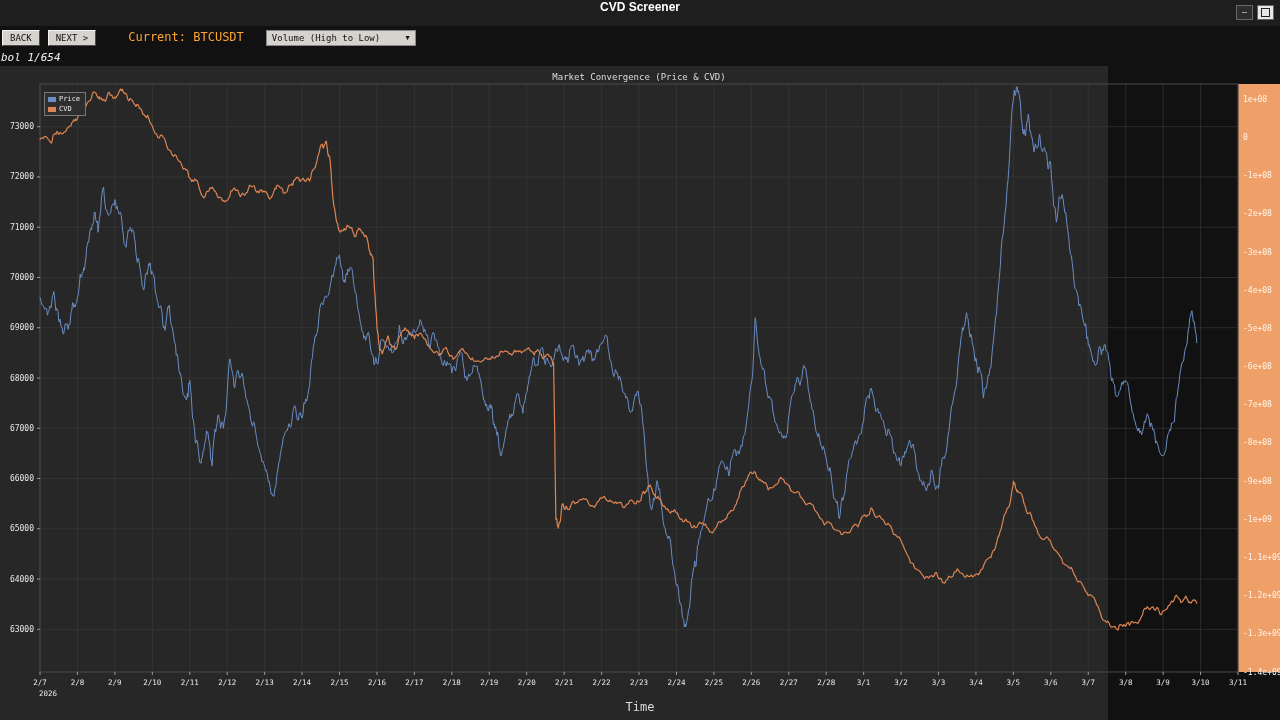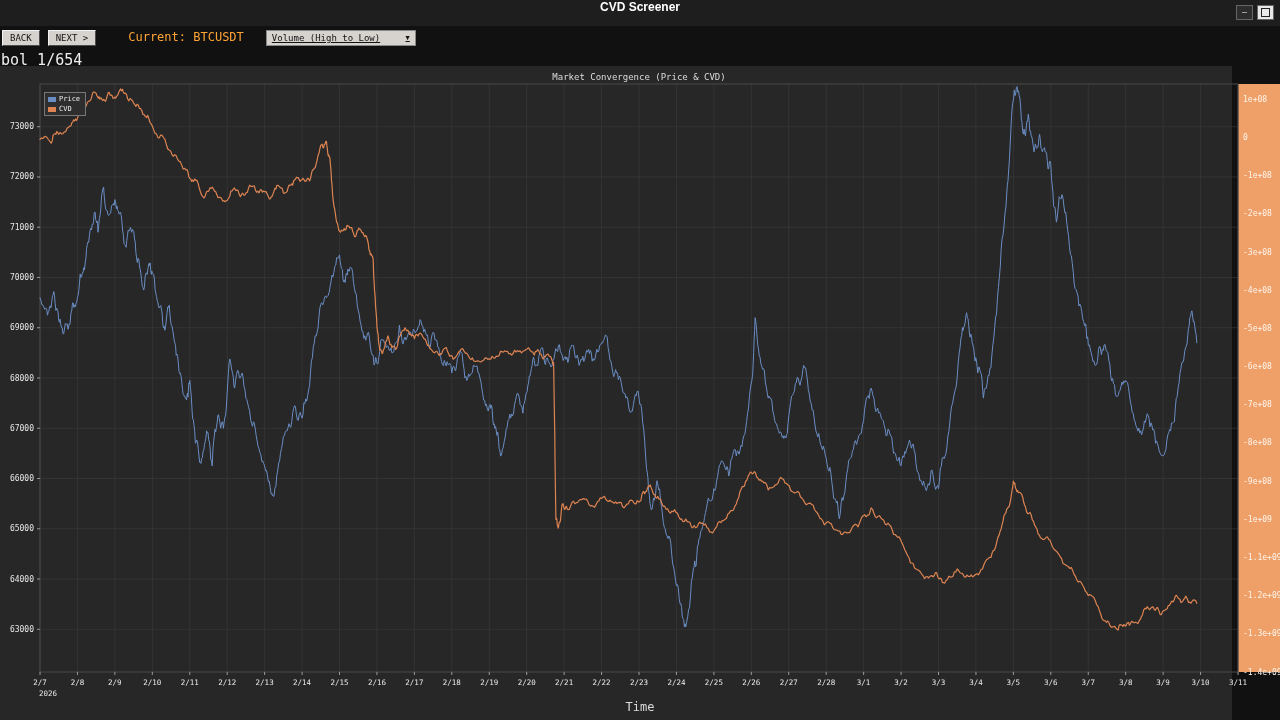--- a/index.html
+++ b/index.html
@@ -10,24 +10,24 @@
   .win-controls{position:absolute;right:6px;top:5px;display:flex;gap:4px;}
   .win-btn{width:17px;height:15px;font-size:9px;line-height:9px;padding:0;border:1px solid #666;cursor:default;}
   .win-btn.min{background:#2d2d2d;color:#ddd;}
   .win-btn.max{background:#e8e8e8;display:flex;align-items:center;justify-content:center;}
   .max-glyph{display:inline-block;width:7px;height:7px;border:1px solid #222;}
   .toolbar{position:absolute;top:30px;left:2px;height:18px;display:flex;align-items:flex-start;}
   .tk-btn{font:9px "DejaVu Sans Mono",monospace;background:#d6d3ce;color:#111;padding:2px 7px;
     border:1px solid;border-color:#f2f2f2 #4d4d4d #4d4d4d #f2f2f2;margin-right:8px;cursor:default;}
   .current{color:#ffa435;font-size:12px;margin-left:24px;white-space:pre;}
   .combo{margin-left:22px;background:#d6d3ce;border:1px solid #888;font-size:9px;color:#111;
-    padding:2px 5px;display:flex;align-items:center;justify-content:space-between;min-width:138px;cursor:default;text-decoration:underline;}
+    padding:2px 5px;display:flex;align-items:center;justify-content:space-between;min-width:138px;cursor:default;}
   .combo-arrow{font-size:7px;margin-left:10px;}
-  .statusline{position:absolute;top:51px;left:1px;color:#eee;font-size:15px;}
-  .figure{position:absolute;top:66px;left:0;width:1232px;height:654px;background:#272727;}
+  .statusline{position:absolute;top:51px;left:1px;color:#eee;font-size:11px;font-style:italic;}
+  .figure{position:absolute;top:66px;left:0;width:1108px;height:654px;background:#272727;}
   .chart-title{position:absolute;top:6px;left:0;width:1278px;text-align:center;color:#dcdcdc;font-size:9px;}
   #chart-svg{position:absolute;top:0;left:0;}
   .legend{position:absolute;left:44px;top:26px;background:#2e2e2e;border:1px solid #777;
     padding:2px 5px 2px 3px;display:flex;flex-direction:column;gap:2px;z-index:2;}
   .legend-row{display:flex;align-items:center;gap:3px;}
   .legend-swatch{width:8px;height:5px;display:inline-block;}
   .legend-label{color:#eee;font-size:7px;line-height:8px;}
   .xlabel{position:absolute;bottom:6px;left:0;width:1280px;text-align:center;color:#dcdcdc;font-size:12px;}
 </style>
 </head>

